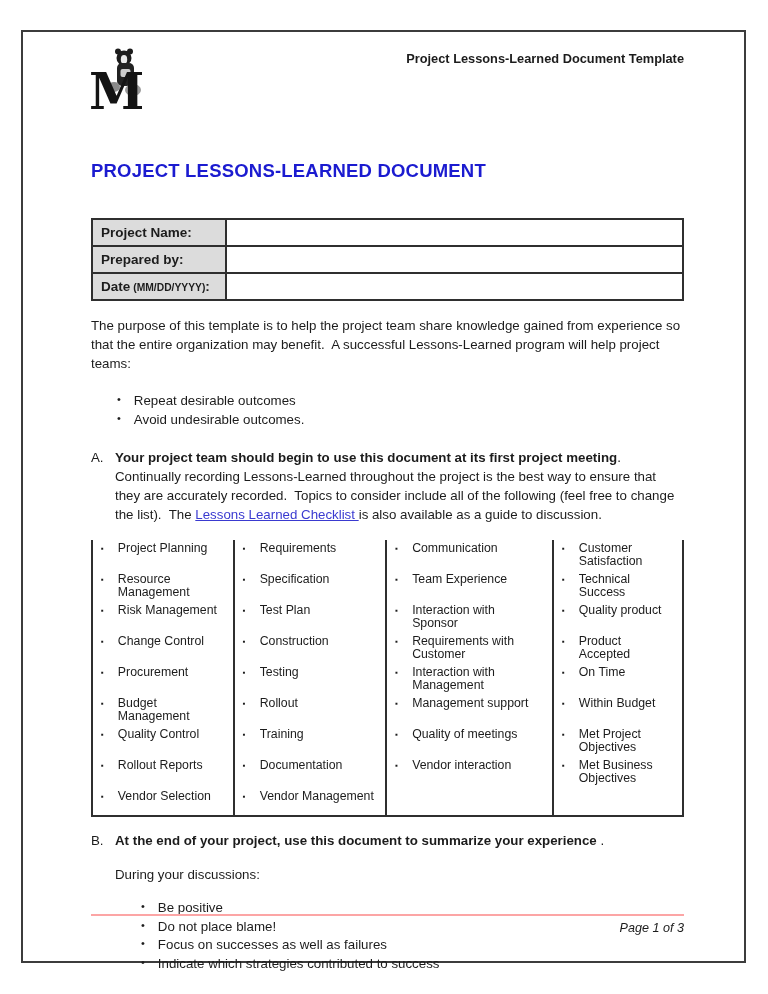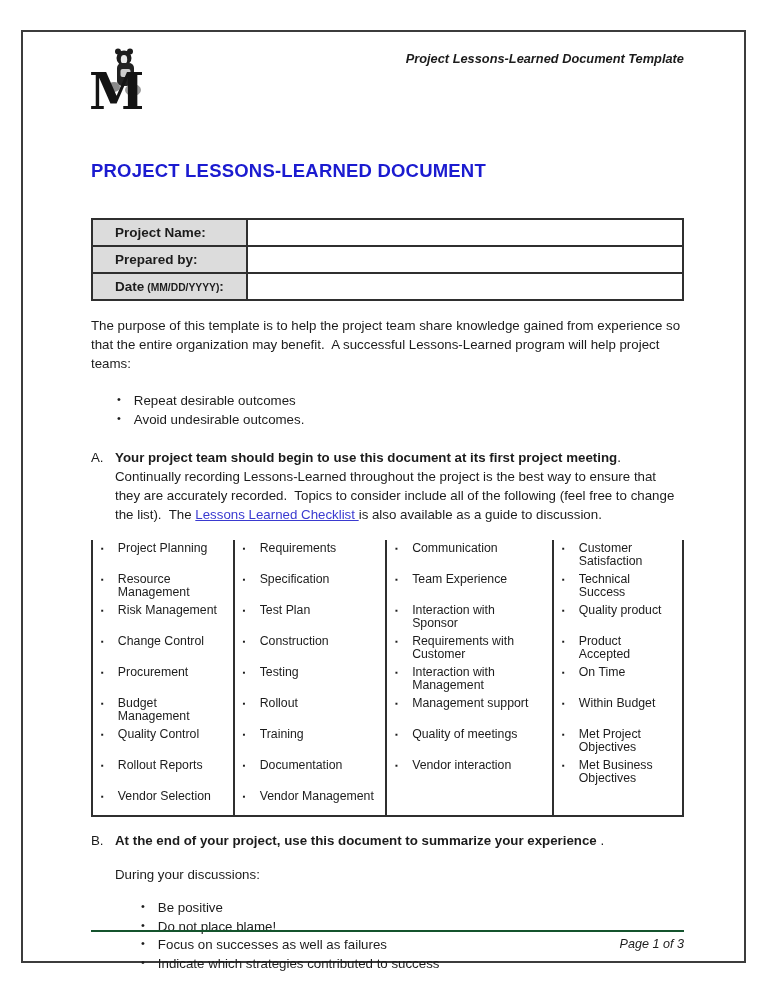--- a/index.html
+++ b/index.html
@@ -9,28 +9,28 @@
     font-family:"Liberation Sans", sans-serif; color:#1c1c1c; overflow:hidden;
   }
   .page {
     position:absolute; left:21px; top:30px; width:725px; height:933px;
     background:#fff; border:2px solid #3c3c3c; padding:16px 60px 0 68px;
   }
   
   .hdr { display:flex; justify-content:space-between; margin-bottom:42px; }
   .hdr-left { display:flex; gap:16px; align-items:flex-start; }
   .org { font-size:16.5px; font-weight:bold; line-height:1.35; padding-top:2px; }
-  .hdr-right { text-align:right; font-style:italic; padding-top:3px; }
+  .hdr-right { text-align:right; padding-top:3px; }
   .tpl-title { font-weight:bold; font-size:12.8px; }
   .rev { font-size:12.2px; margin-top:6px; }
   
   .doc-title { color:#1b1bd0; font-weight:bold; font-size:18.5px; letter-spacing:0.2px; margin:0 0 36px 0; }
   
   table.info { border-collapse:collapse; width:100%; margin-bottom:16px; }
-  table.info td { border:2px solid #2f2f2f; height:27px; padding:2px 22px; vertical-align:middle; }
+  table.info td { border:2px solid #2f2f2f; height:27px; padding:2px 8px; vertical-align:middle; }
   table.info td.lbl { background:#dcdcdc; width:134px; font-weight:bold; font-size:13.5px; white-space:nowrap; }
   table.info .small { font-size:10.3px; margin-left:3px; }
   
   .bodytxt { font-size:13.3px; line-height:1.42; margin:0 0 18px 0; white-space:pre-wrap; }
   ul.blist { list-style:none; margin:0 0 20px 0; padding:0 0 0 26px; font-size:13.3px; line-height:1.42; }
   ul.blist li { display:flex; gap:13px; }
   ul.blist .rb { font-size:11px; line-height:inherit; }
   .sec { display:flex; gap:6px; font-size:13.3px; line-height:1.42; margin-bottom:15px; }
   .sec .letter { width:18px; flex-shrink:0; }
   .sec .txt { white-space:pre-wrap; }
@@ -46,21 +46,21 @@
   table.topics col.c3 { width:28.2%; } table.topics col.c4 { width:22%; }
   table.topics td {
     border-left:2px solid #2f2f2f; border-right:2px solid #2f2f2f;
     vertical-align:top; padding:2px 10px 2px 8px; font-size:12.3px; line-height:13.5px;
   }
   table.topics tr { height:28px; }
   table.topics tr.lastrow td { border-bottom:2px solid #2f2f2f; }
   .cellwrap { display:flex; gap:14px; }
   .sq { font-size:8px; line-height:13.5px; flex-shrink:0; }
   
-  .footer { position:absolute; left:68px; right:60px; bottom:10px; border-top:2px solid #14532d; text-align:right; }
+  .footer { position:absolute; left:68px; right:60px; bottom:26px; border-top:2px solid #fca5a5; text-align:right; }
   .pagenum { font-style:italic; font-size:12.6px; margin-top:5px; }
   
   .caption { position:absolute; top:1013px; left:0; width:628px; text-align:center;
     font-weight:bold; font-size:18px; color:#737373; }
 </style>
 </head>
 <body>
 
 <div class="page">
 

